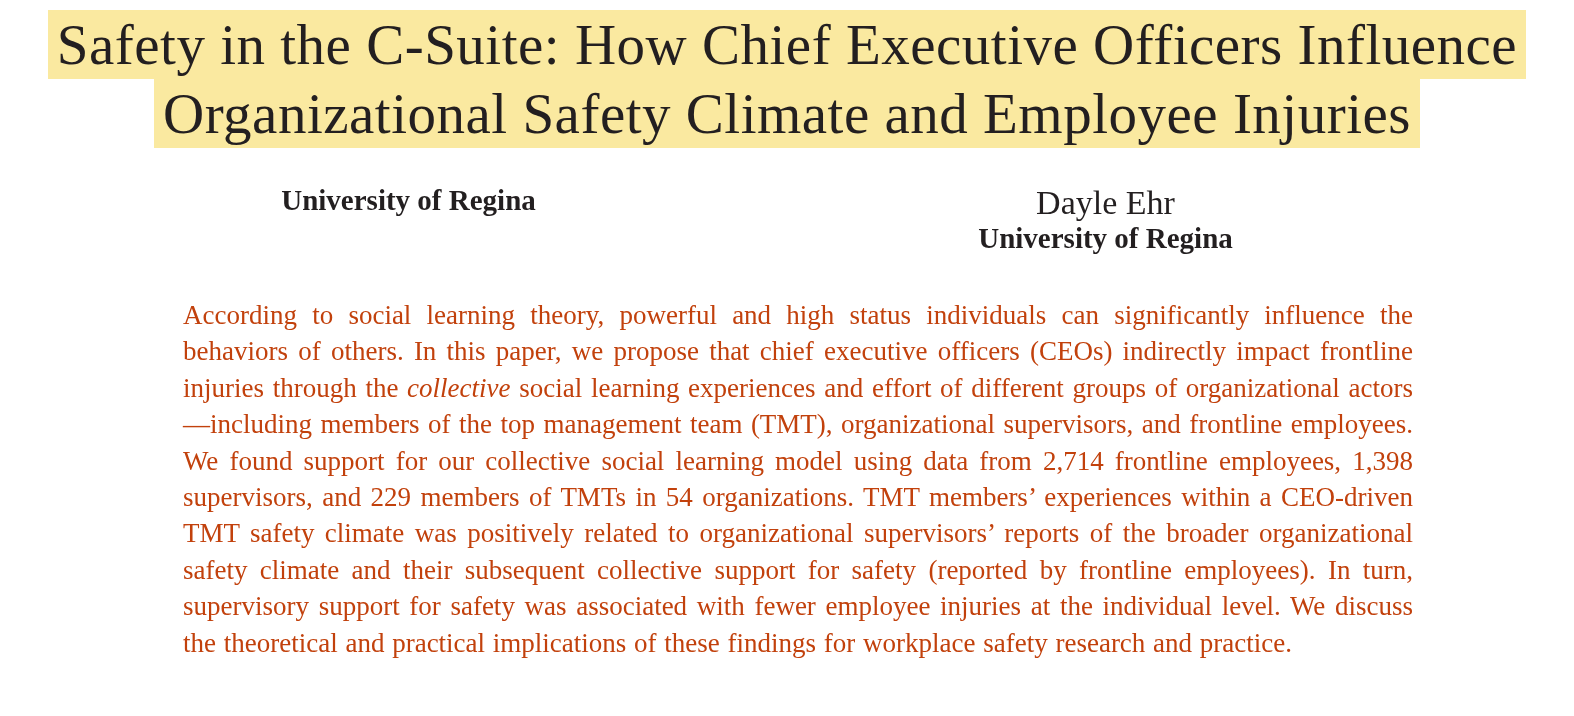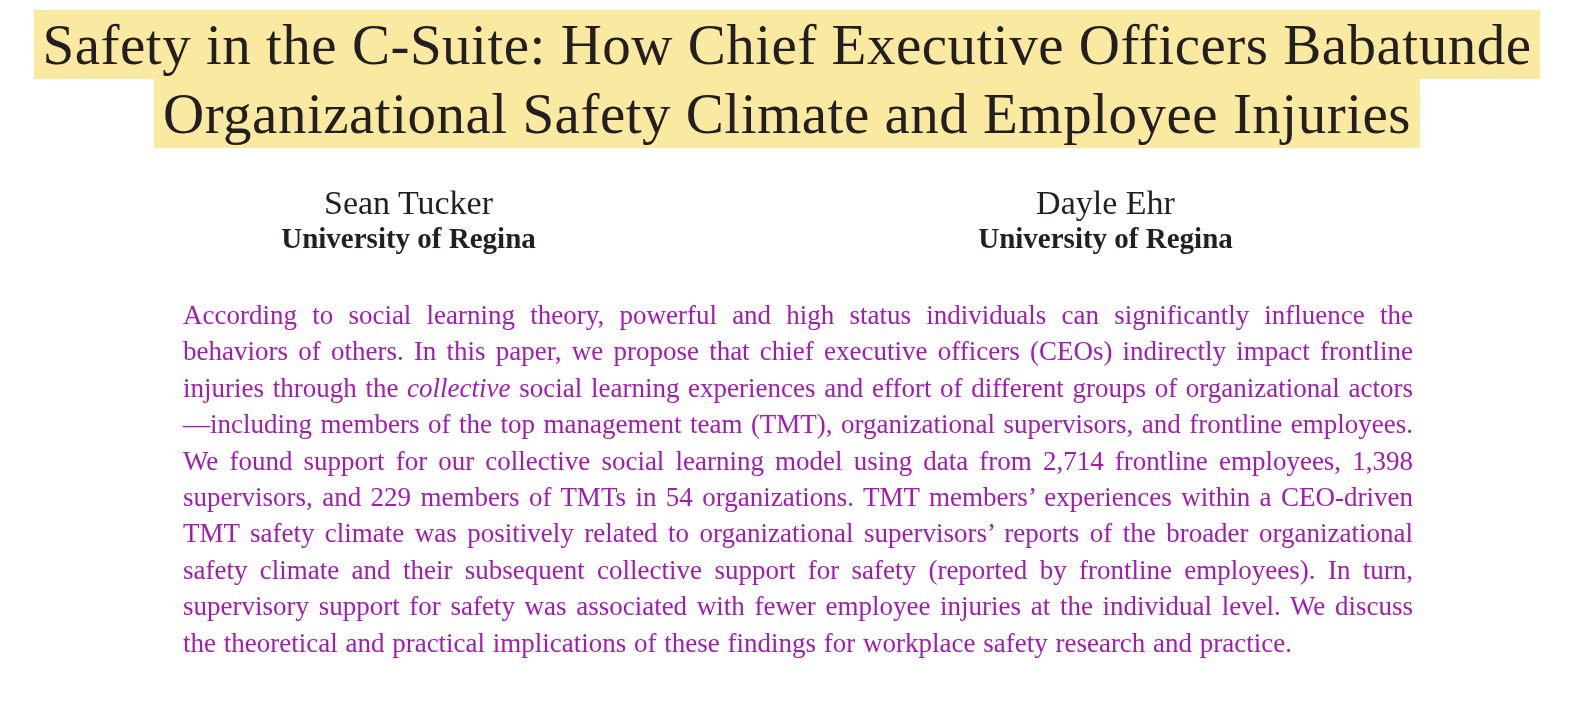--- a/index.html
+++ b/index.html
@@ -49,38 +49,37 @@
     line-height: 33px;
     color: #231f20;
     font-weight: bold;
   }
   .abstract {
     margin: 42px 0 0 183px;
     width: 1230px;
     font-size: 27px;
     line-height: 36.4px;
     text-align: justify;
-    color: #a21caf;
+    color: #c2410c;
     word-spacing: 1px;
   }
   .abstract em { font-style: italic; }
 </style>
 </head>
 <body>
 
 <div class="page">
 
   <h1 class="title">
-    <span class="hl">Safety in the C-Suite: How Chief Executive Officers Babatunde</span><br>
+    <span class="hl">Safety in the C-Suite: How Chief Executive Officers Influence</span><br>
     <span class="hl">Organizational Safety Climate and Employee Injuries</span>
   </h1>
 
   <div class="authors">
     <div class="author">
-      <div class="name">Sean Tucker</div>
       <div class="affil">University of Regina</div>
     </div>
     <div class="author">
       <div class="name">Dayle Ehr</div>
       <div class="affil">University of Regina</div>
     </div>
   </div>
 
   <p class="abstract"><span>According to social learning theory, powerful and high status individuals can significantly influence the behaviors of others. In this paper, we propose that chief executive officers (CEOs) indirectly impact frontline injuries through the </span><em>collective</em><span> social learning experiences and effort of different groups of organizational actors—including members of the top management team (TMT), organizational supervisors, and frontline employees. We found support for our collective social learning model using data from 2,714 frontline employees, 1,398 supervisors, and 229 members of TMTs in 54 organizations. TMT members’ experiences within a CEO-driven TMT safety climate was positively related to organizational supervisors’ reports of the broader organizational safety climate and their subsequent collective support for safety (reported by frontline employees). In turn, supervisory support for safety was associated with fewer employee injuries at the individual level. We discuss the theoretical and practical implications of these findings for workplace safety research and practice.</span></p>
 

